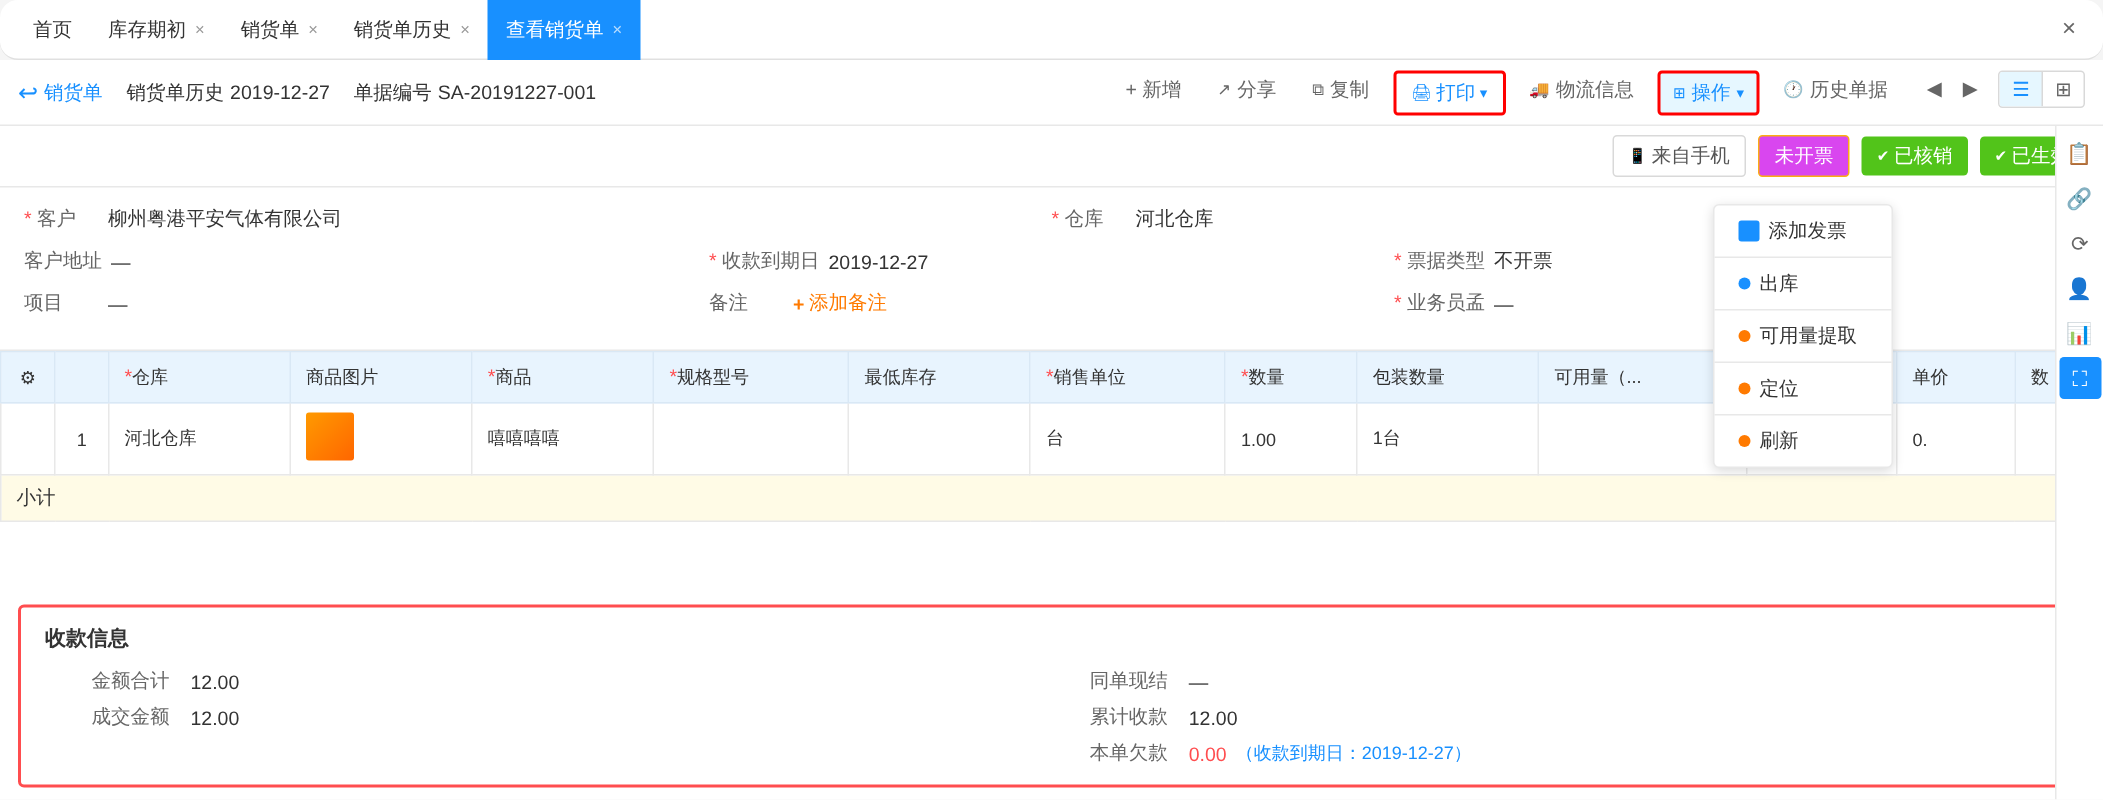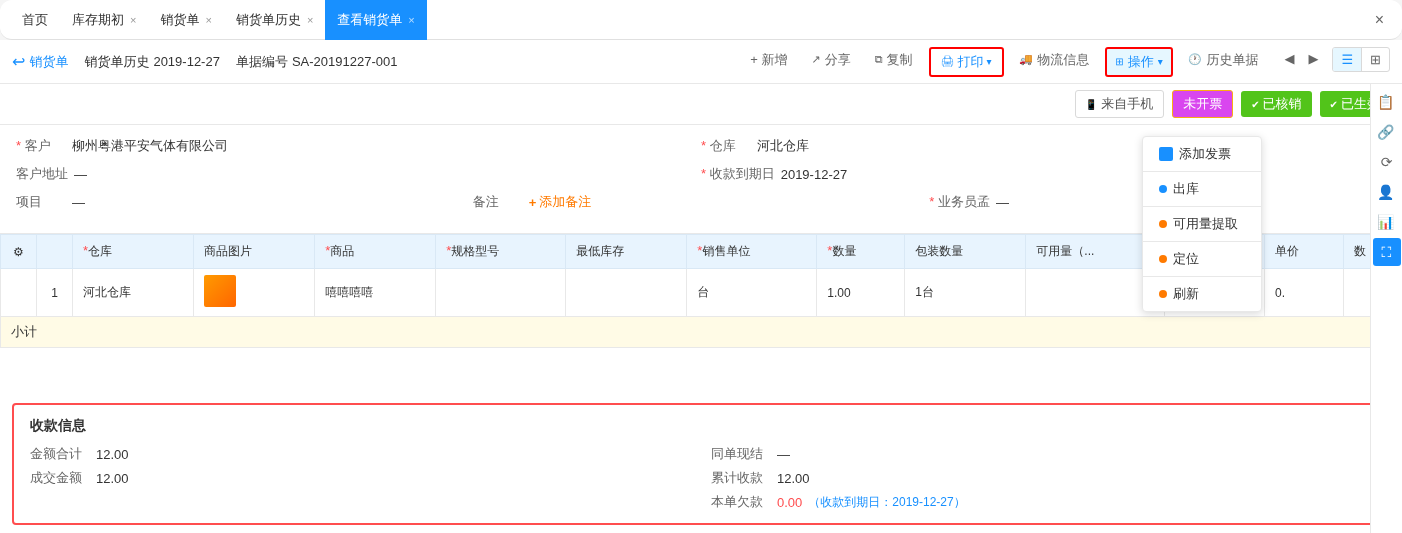--- a/index.html
+++ b/index.html
@@ -48,21 +48,21 @@
     table { width: 100%; border-collapse: collapse; }
     thead tr { background: #e8f4fe; }
     th { padding: 8px 10px; text-align: left; border: 1px solid #d9e8f5; color: #333; font-weight: normal; white-space: nowrap; font-size: 12px; }
     td { padding: 6px 10px; border: 1px solid #e8e8e8; color: #333; font-size: 12px; white-space: nowrap; }
     tr.subtotal-row td { background: #fffbe6; }
     .product-img { width: 32px; height: 32px; background: linear-gradient(135deg, #ff9a00, #ff6600); border-radius: 2px; display: inline-block; }
 
     
     .bottom-panel { border: 2px solid #ff4d4f; border-radius: 4px; margin: 8px 12px; padding: 12px 16px; background: #fff; }
     .panel-title { font-weight: bold; color: #333; margin-bottom: 10px; font-size: 14px; }
-    .info-grid { display: grid; grid-template-columns: 1fr 1fr; gap: 6px 20px; }
+    .info-grid { display: grid; grid-template-columns: 1fr 1fr; gap: 6px 20px; margin-left: 31px; }
     .info-item { display: flex; align-items: center; gap: 6px; }
     .info-label { color: #666; min-width: 60px; }
     .info-value { color: #333; }
     .info-value-red { color: #ff4d4f; }
     .info-value-blue { color: #1890ff; }
 
     
     .right-sidebar { position: absolute; right: 0; top: 44px; width: 32px; background: #fff; border-left: 1px solid #e8e8e8; display: flex; flex-direction: column; align-items: center; padding: 4px 0; gap: 2px; height: calc(533px - 84px); }
     .sidebar-icon { width: 28px; height: 28px; display: flex; align-items: center; justify-content: center; cursor: pointer; color: #666; border-radius: 3px; font-size: 14px; }
     .sidebar-icon-blue { background: #1890ff; color: #fff; border-radius: 3px; }
@@ -190,20 +190,24 @@
       </div>
     </div>
     <div class="form-row">
       <div class="form-field">
         <span class="form-label"><span>客户地址</span></span>
         <span class="form-value">—</span>
       </div>
       <div class="form-field">
         <span class="form-label" style="color:#ff4d4f;">* <span style="color:#666;">收款到期日</span></span>
         <span class="form-value">2019-12-27</span>
+      </div>
+      <div class="form-field">
+        <span class="form-label" style="color:#ff4d4f;">* <span style="color:#666;">票据类型</span></span>
+        <span class="form-value">不开票</span>
       </div>
     </div>
     <div class="form-row">
       <div class="form-field">
         <span class="form-label"><span>项目</span></span>
         <span class="form-value">—</span>
       </div>
       <div class="form-field">
         <span class="form-label"><span>备注</span></span>
         <span class="add-note">

